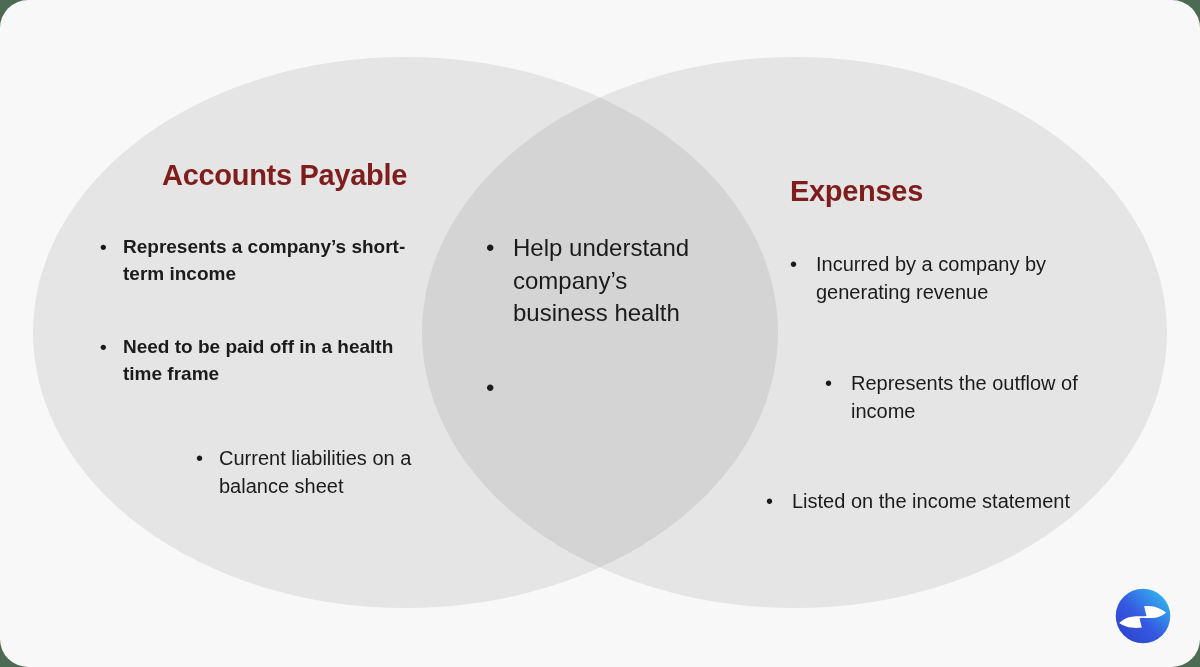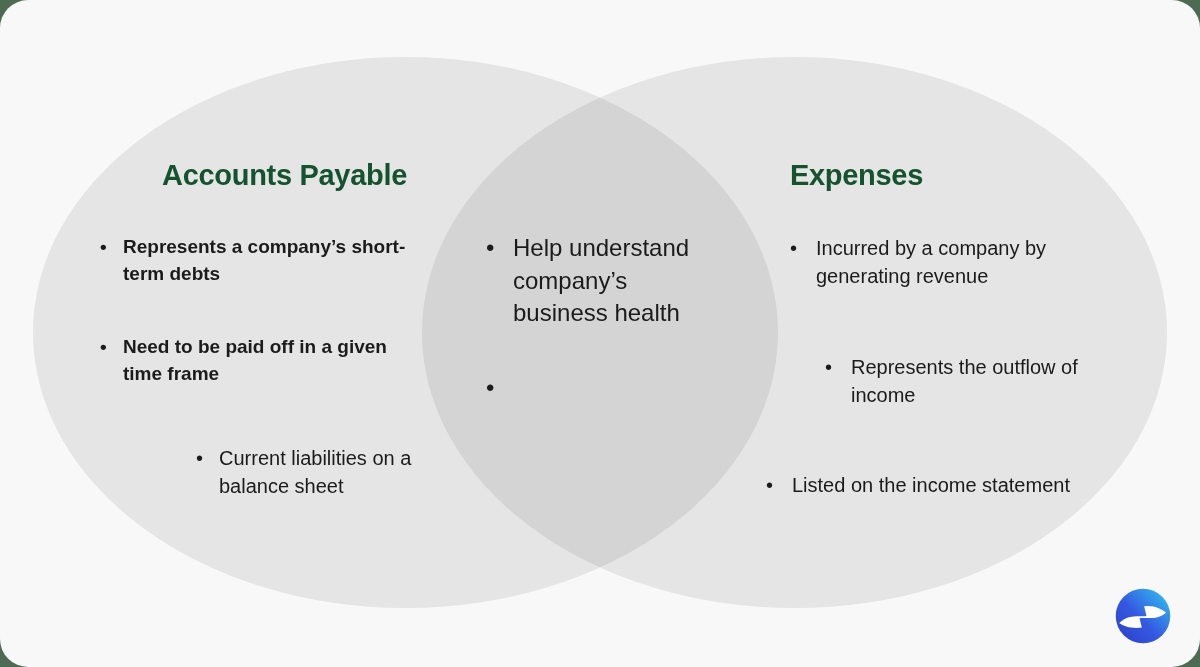--- a/index.html
+++ b/index.html
@@ -41,21 +41,21 @@
   .venn-circle.left  { left: 33px; }
   .venn-circle.right { left: 422px; }
 
   
   .col {
     position: absolute;
     z-index: 5;
   }
 
   .col-title {
-    color: #14532d;
+    color: #7f1d1d;
     font-size: 29px;
     font-weight: bold;
     letter-spacing: -0.3px;
     margin: 0 0 42px 0;
     line-height: 1.1;
   }
 
   ul.bullets {
     list-style: none;
     margin: 0;
@@ -108,21 +108,21 @@
     font-size: 24px;
     font-weight: normal;
     line-height: 1.36;
     padding-left: 27px;
     margin-bottom: 42px;
   }
 
   
   .col-right {
     left: 790px;
-    top: 160px;
+    top: 176px;
     width: 322px;
   }
   .col-right ul.bullets li {
     font-size: 20px;
     font-weight: normal;
     line-height: 1.42;
     padding-left: 26px;
   }
   .col-right ul.bullets li.b2 {
     margin-left: 35px;
@@ -151,25 +151,25 @@
   <div class="venn-layer">
     <div class="venn-circle left"></div>
     <div class="venn-circle right"></div>
   </div>
 
   <div class="col col-left">
     <h2 class="col-title">Accounts Payable</h2>
     <ul class="bullets">
       <li class="b1">
         <span class="dot">•</span>
-        <span class="txt">Represents a company’s short-term debts</span>
+        <span class="txt">Represents a company’s short-term income</span>
       </li>
       <li class="b2">
         <span class="dot">•</span>
-        <span class="txt">Need to be paid off in a given time frame</span>
+        <span class="txt">Need to be paid off in a health time frame</span>
       </li>
       <li class="b3">
         <span class="dot">•</span>
         <span class="txt">Current liabilities on a balance sheet</span>
       </li>
     </ul>
   </div>
 
   <div class="col col-center">
     <ul class="bullets">

